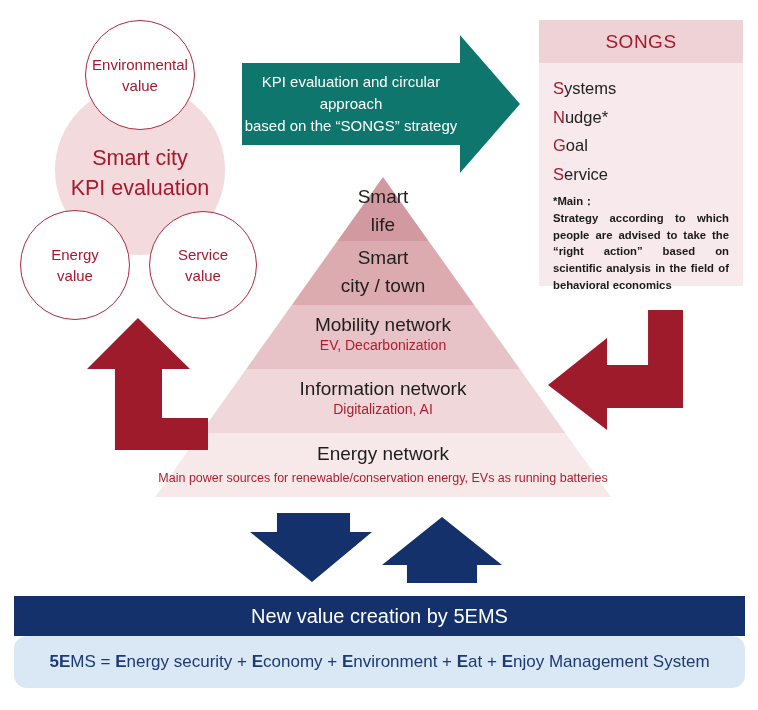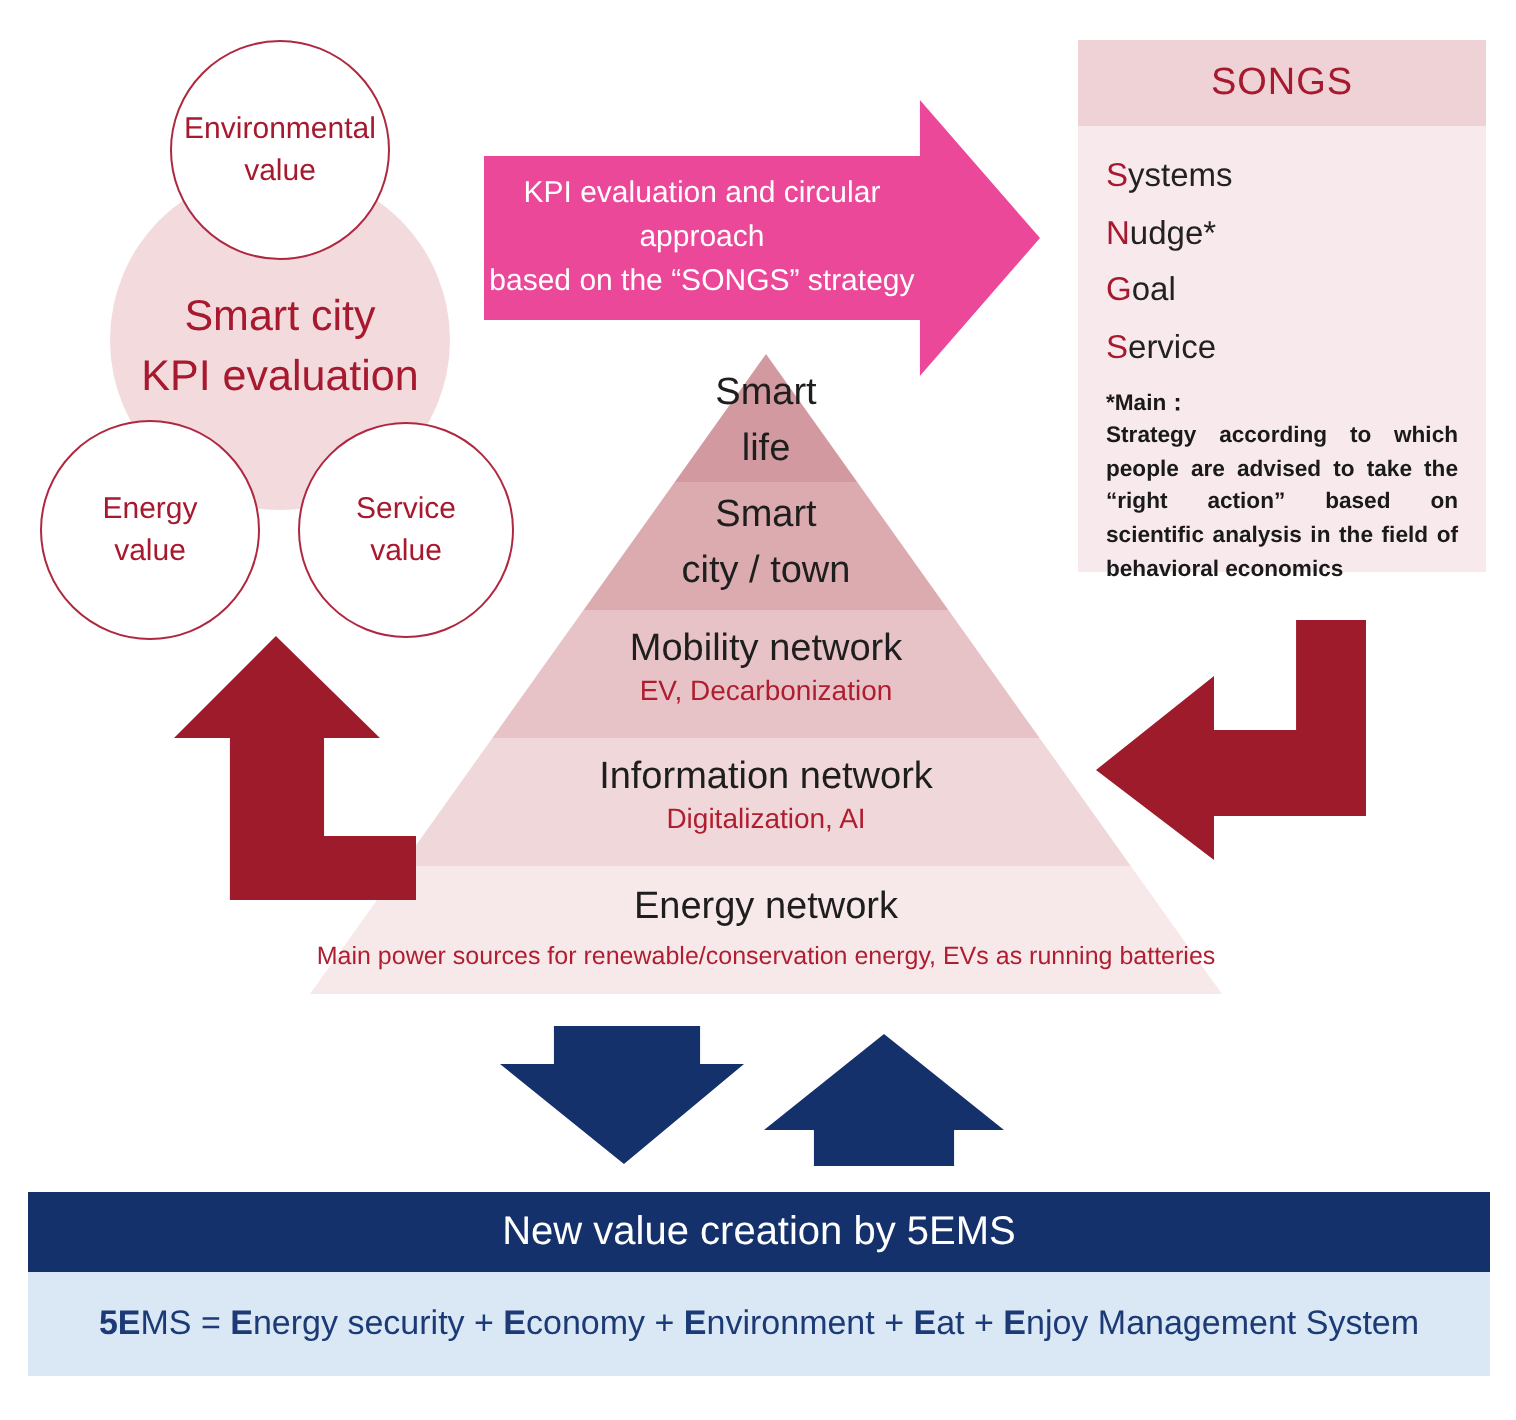--- a/index.html
+++ b/index.html
@@ -21,22 +21,22 @@
   }
   .circle-env     { left:85px;  top:20px;  width:110px; height:110px; }
   .circle-energy  { left:20px;  top:210px; width:110px; height:110px; }
   .circle-service { left:149px; top:211px; width:108px; height:108px; }
   .kpi-title {
     position:absolute; left:25px; top:143px; width:230px; z-index:3;
     text-align:center; color:#A6192E; font-size:21.5px; line-height:30px; font-weight:500;
   }
   
   .big-arrow {
-    position:absolute; left:242px; top:50px; width:278px; height:138px; z-index:2;
-    background:#ec4899;
+    position:absolute; left:242px; top:35px; width:278px; height:138px; z-index:2;
+    background:#0f766e;
     -webkit-clip-path:polygon(0 20.3%,78.4% 20.3%,78.4% 0,100% 50%,78.4% 100%,78.4% 79.7%,0 79.7%);
     clip-path:polygon(0 20.3%,78.4% 20.3%,78.4% 0,100% 50%,78.4% 100%,78.4% 79.7%,0 79.7%);
   }
   .big-arrow-text {
     position:absolute; left:0; top:20.3%; width:78.4%; height:59.4%;
     display:flex; flex-direction:column; align-items:center; justify-content:center;
     color:#ffffff; font-size:15px; line-height:22px; text-align:center;
   }
   
   .songs-box { position:absolute; left:539px; top:20px; width:204px; height:192px; z-index:2; }
@@ -101,21 +101,21 @@
   }
   
   .banner-navy {
     position:absolute; left:14px; top:596px; width:731px; height:40px; background:#14316B;
     display:flex; align-items:center; justify-content:center;
     color:#ffffff; font-size:20px; font-weight:500;
   }
   .banner-light {
     position:absolute; left:14px; top:636px; width:731px; height:52px; background:#D9E8F4;
     display:flex; align-items:center; justify-content:center;
-    color:#1B3A76; font-size:17px; font-weight:400;
+    color:#1B3A76; font-size:17px; font-weight:400;border-radius:13px;
   }
   .banner-light .b { font-weight:700; }
 </style>
 </head>
 <body>
 
 <div class="canvas">
 
   <div class="big-circle"></div>
   <div class="value-circle circle-env">

